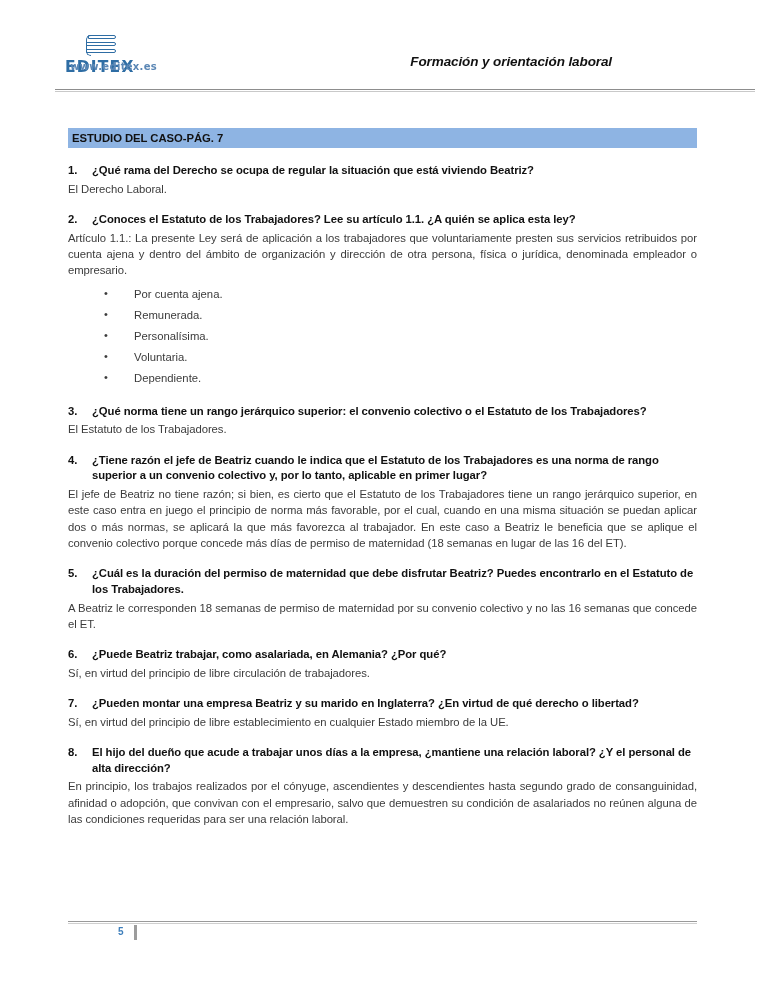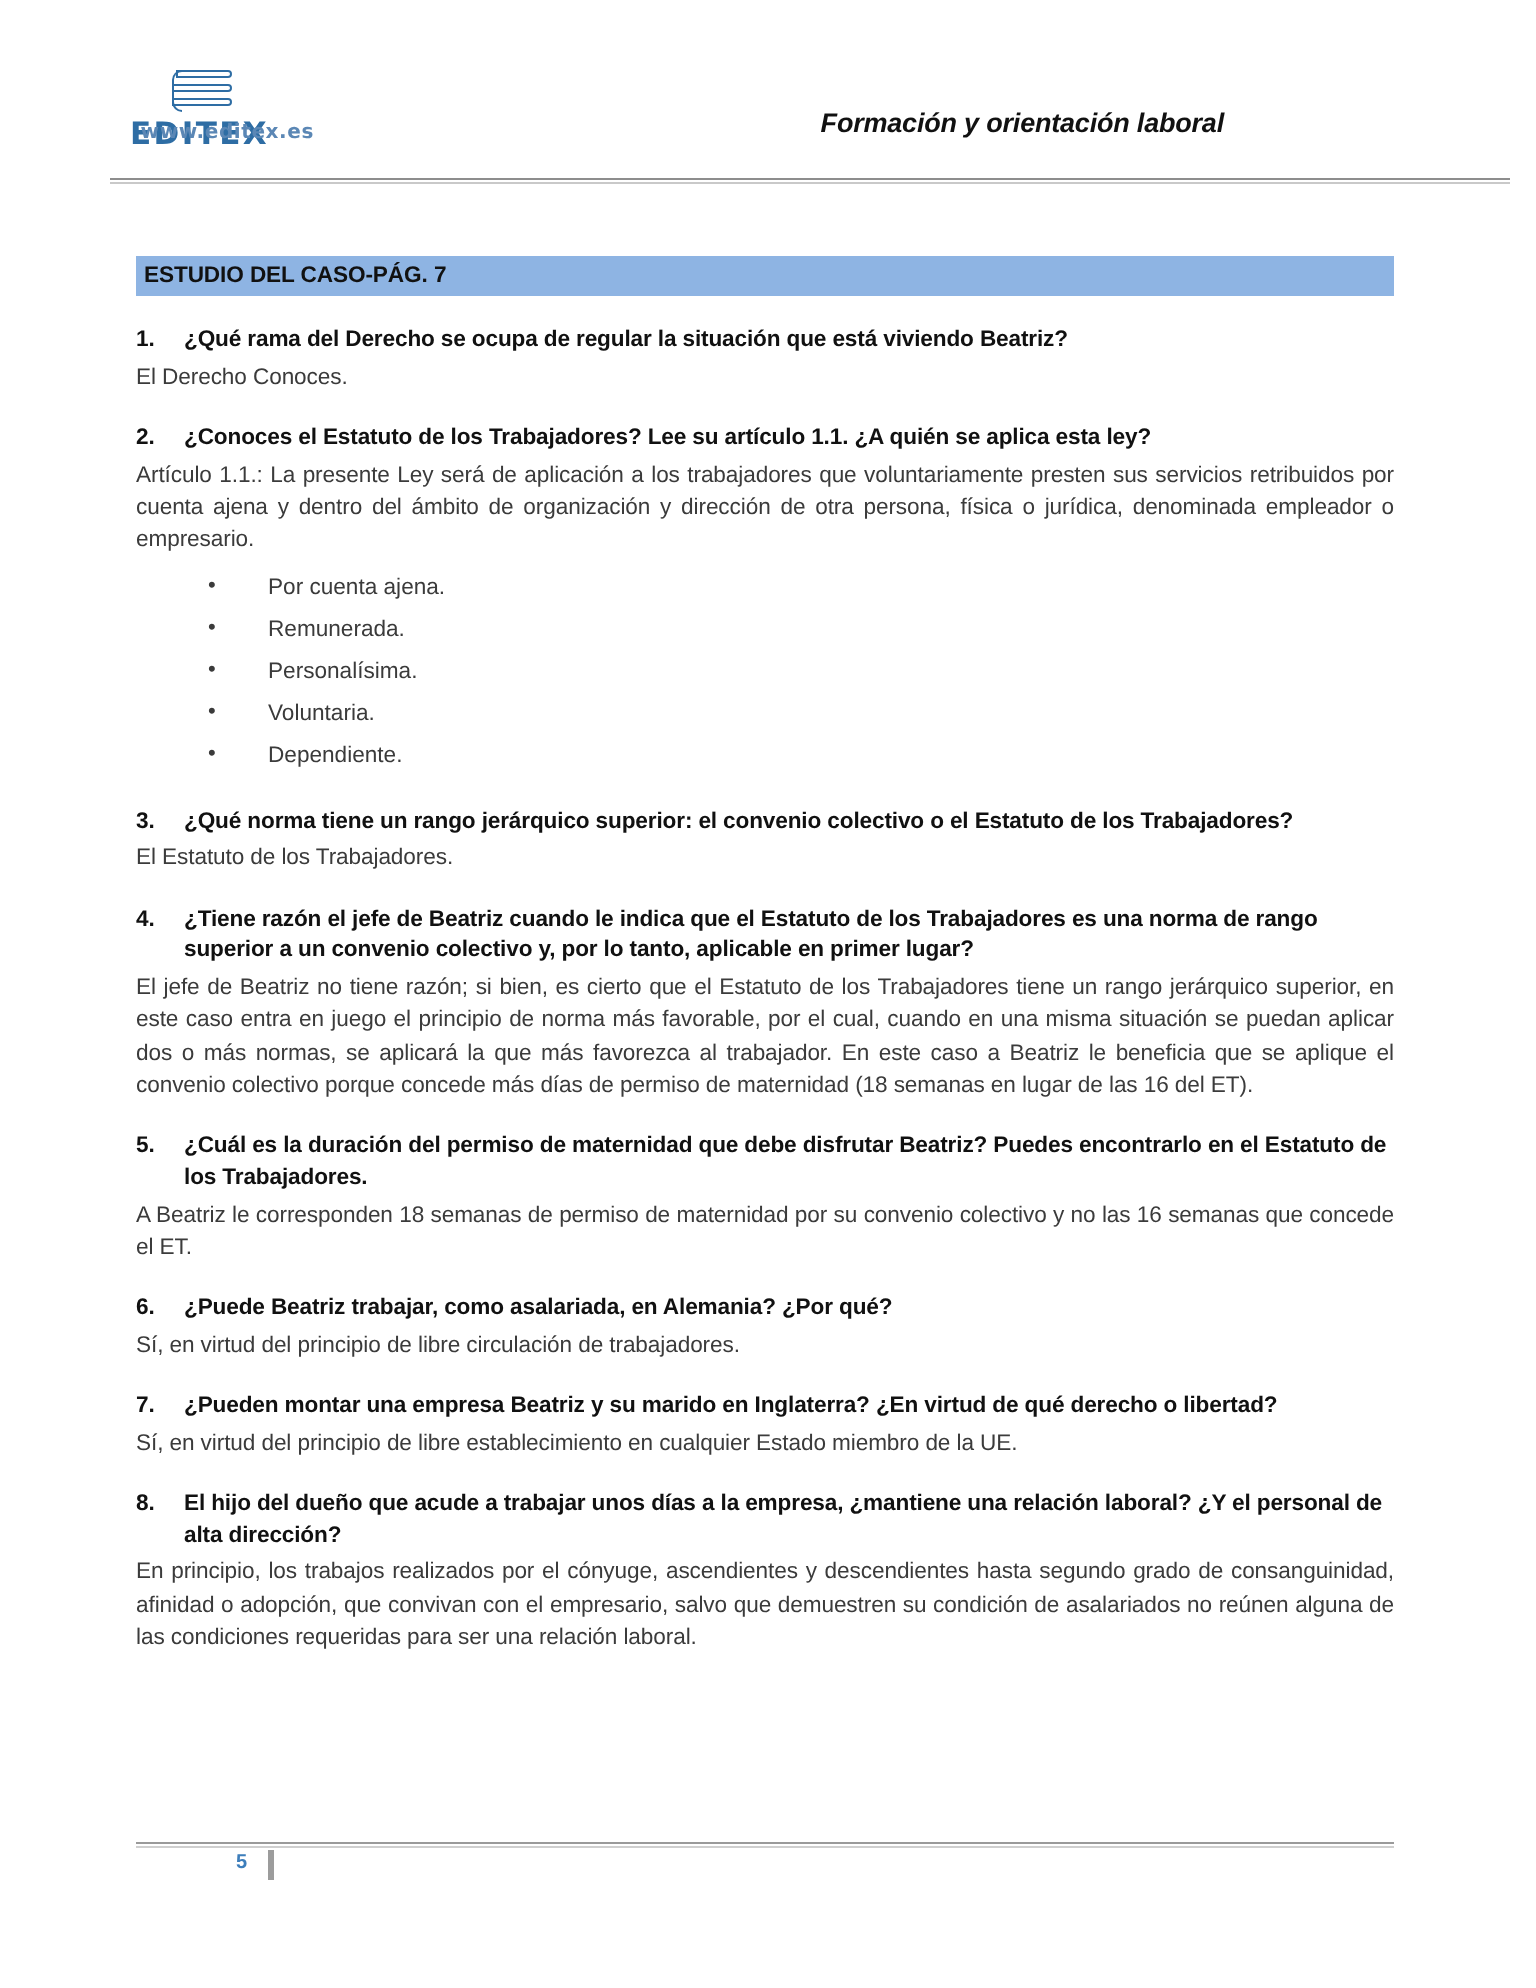--- a/index.html
+++ b/index.html
@@ -283,21 +283,21 @@
   <div class="content">
 
 
     <div class="section-banner">ESTUDIO DEL CASO-PÁG. 7</div>
 
     <div class="qa-block">
       <div class="question">
         <span class="q-num">1.</span>
         <span class="q-text">¿Qué rama del Derecho se ocupa de regular la situación que está viviendo Beatriz?</span>
       </div>
-      <div class="answer">El Derecho Conoces.</div>
+      <div class="answer">El Derecho Laboral.</div>
     </div>
 
     <div class="qa-block">
       <div class="question">
         <span class="q-num">2.</span>
         <span class="q-text">¿Conoces el Estatuto de los Trabajadores? Lee su artículo 1.1. ¿A quién se aplica esta ley?</span>
       </div>
       <div class="answer justify">Artículo 1.1.: La presente Ley será de aplicación a los trabajadores que voluntariamente presten sus servicios retribuidos por cuenta ajena y dentro del ámbito de organización y dirección de otra persona, física o jurídica, denominada empleador o empresario.</div>
       <ul class="bullets">
         <li>Por cuenta ajena.</li>

